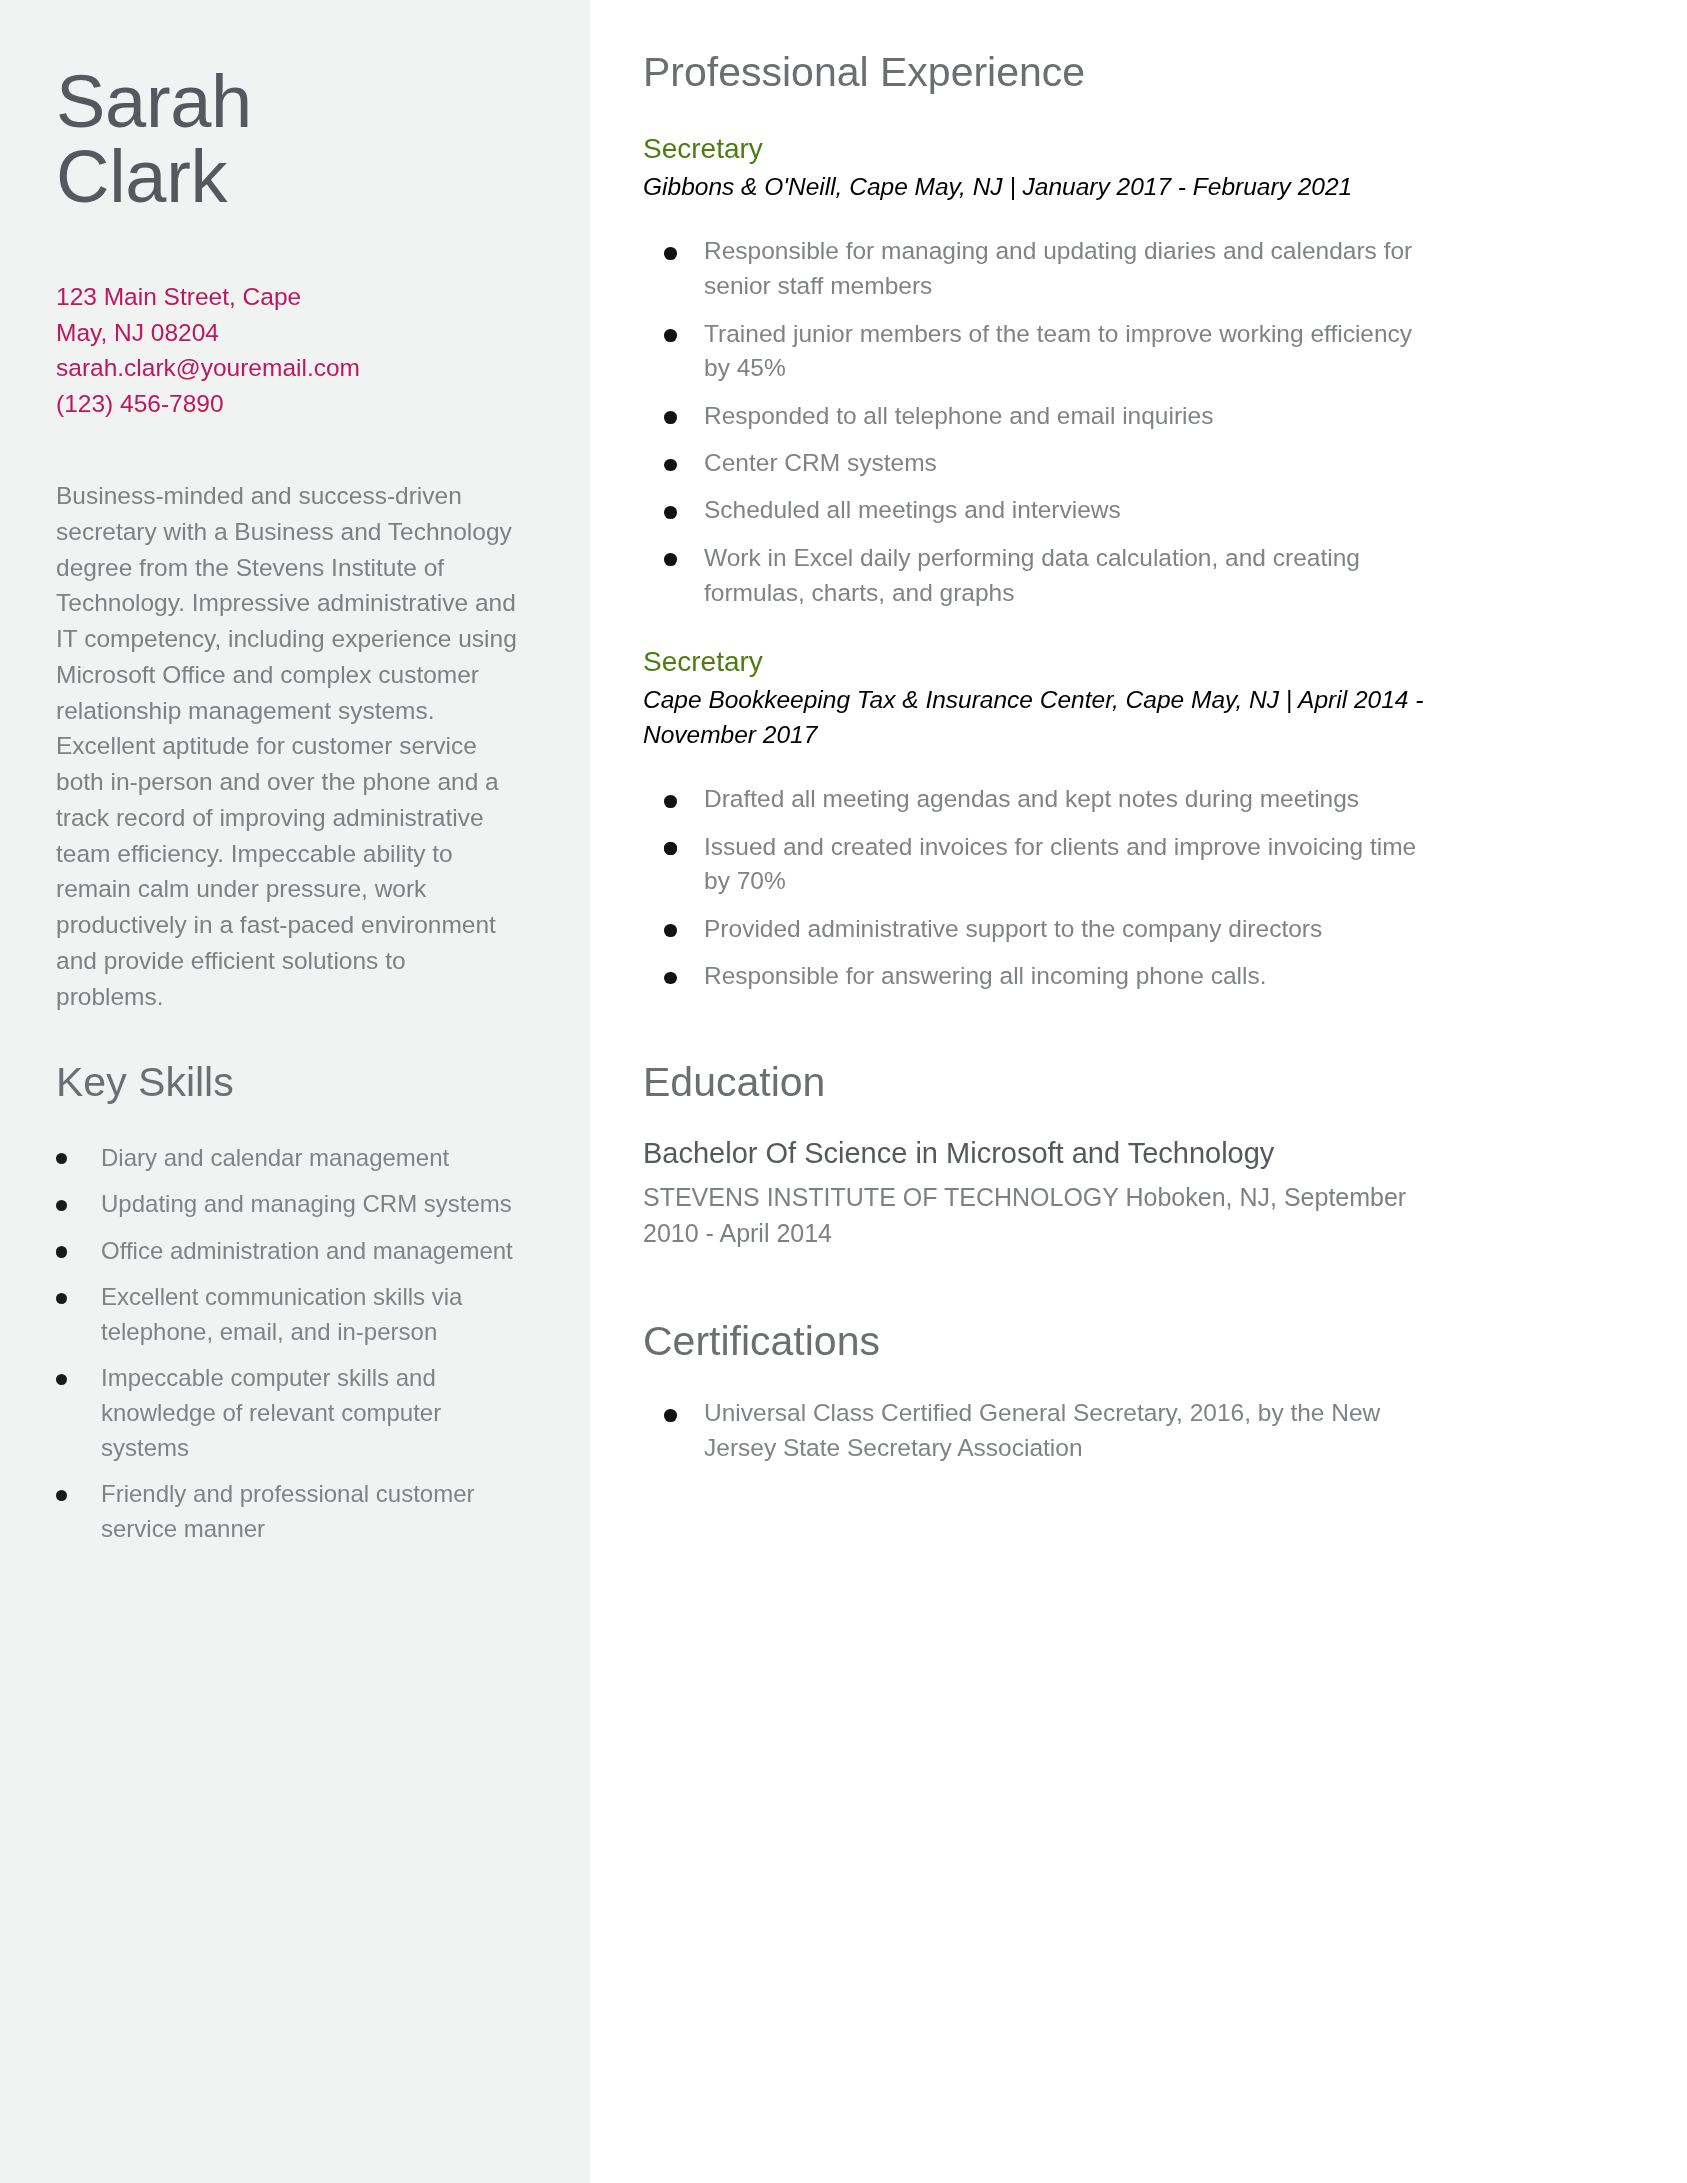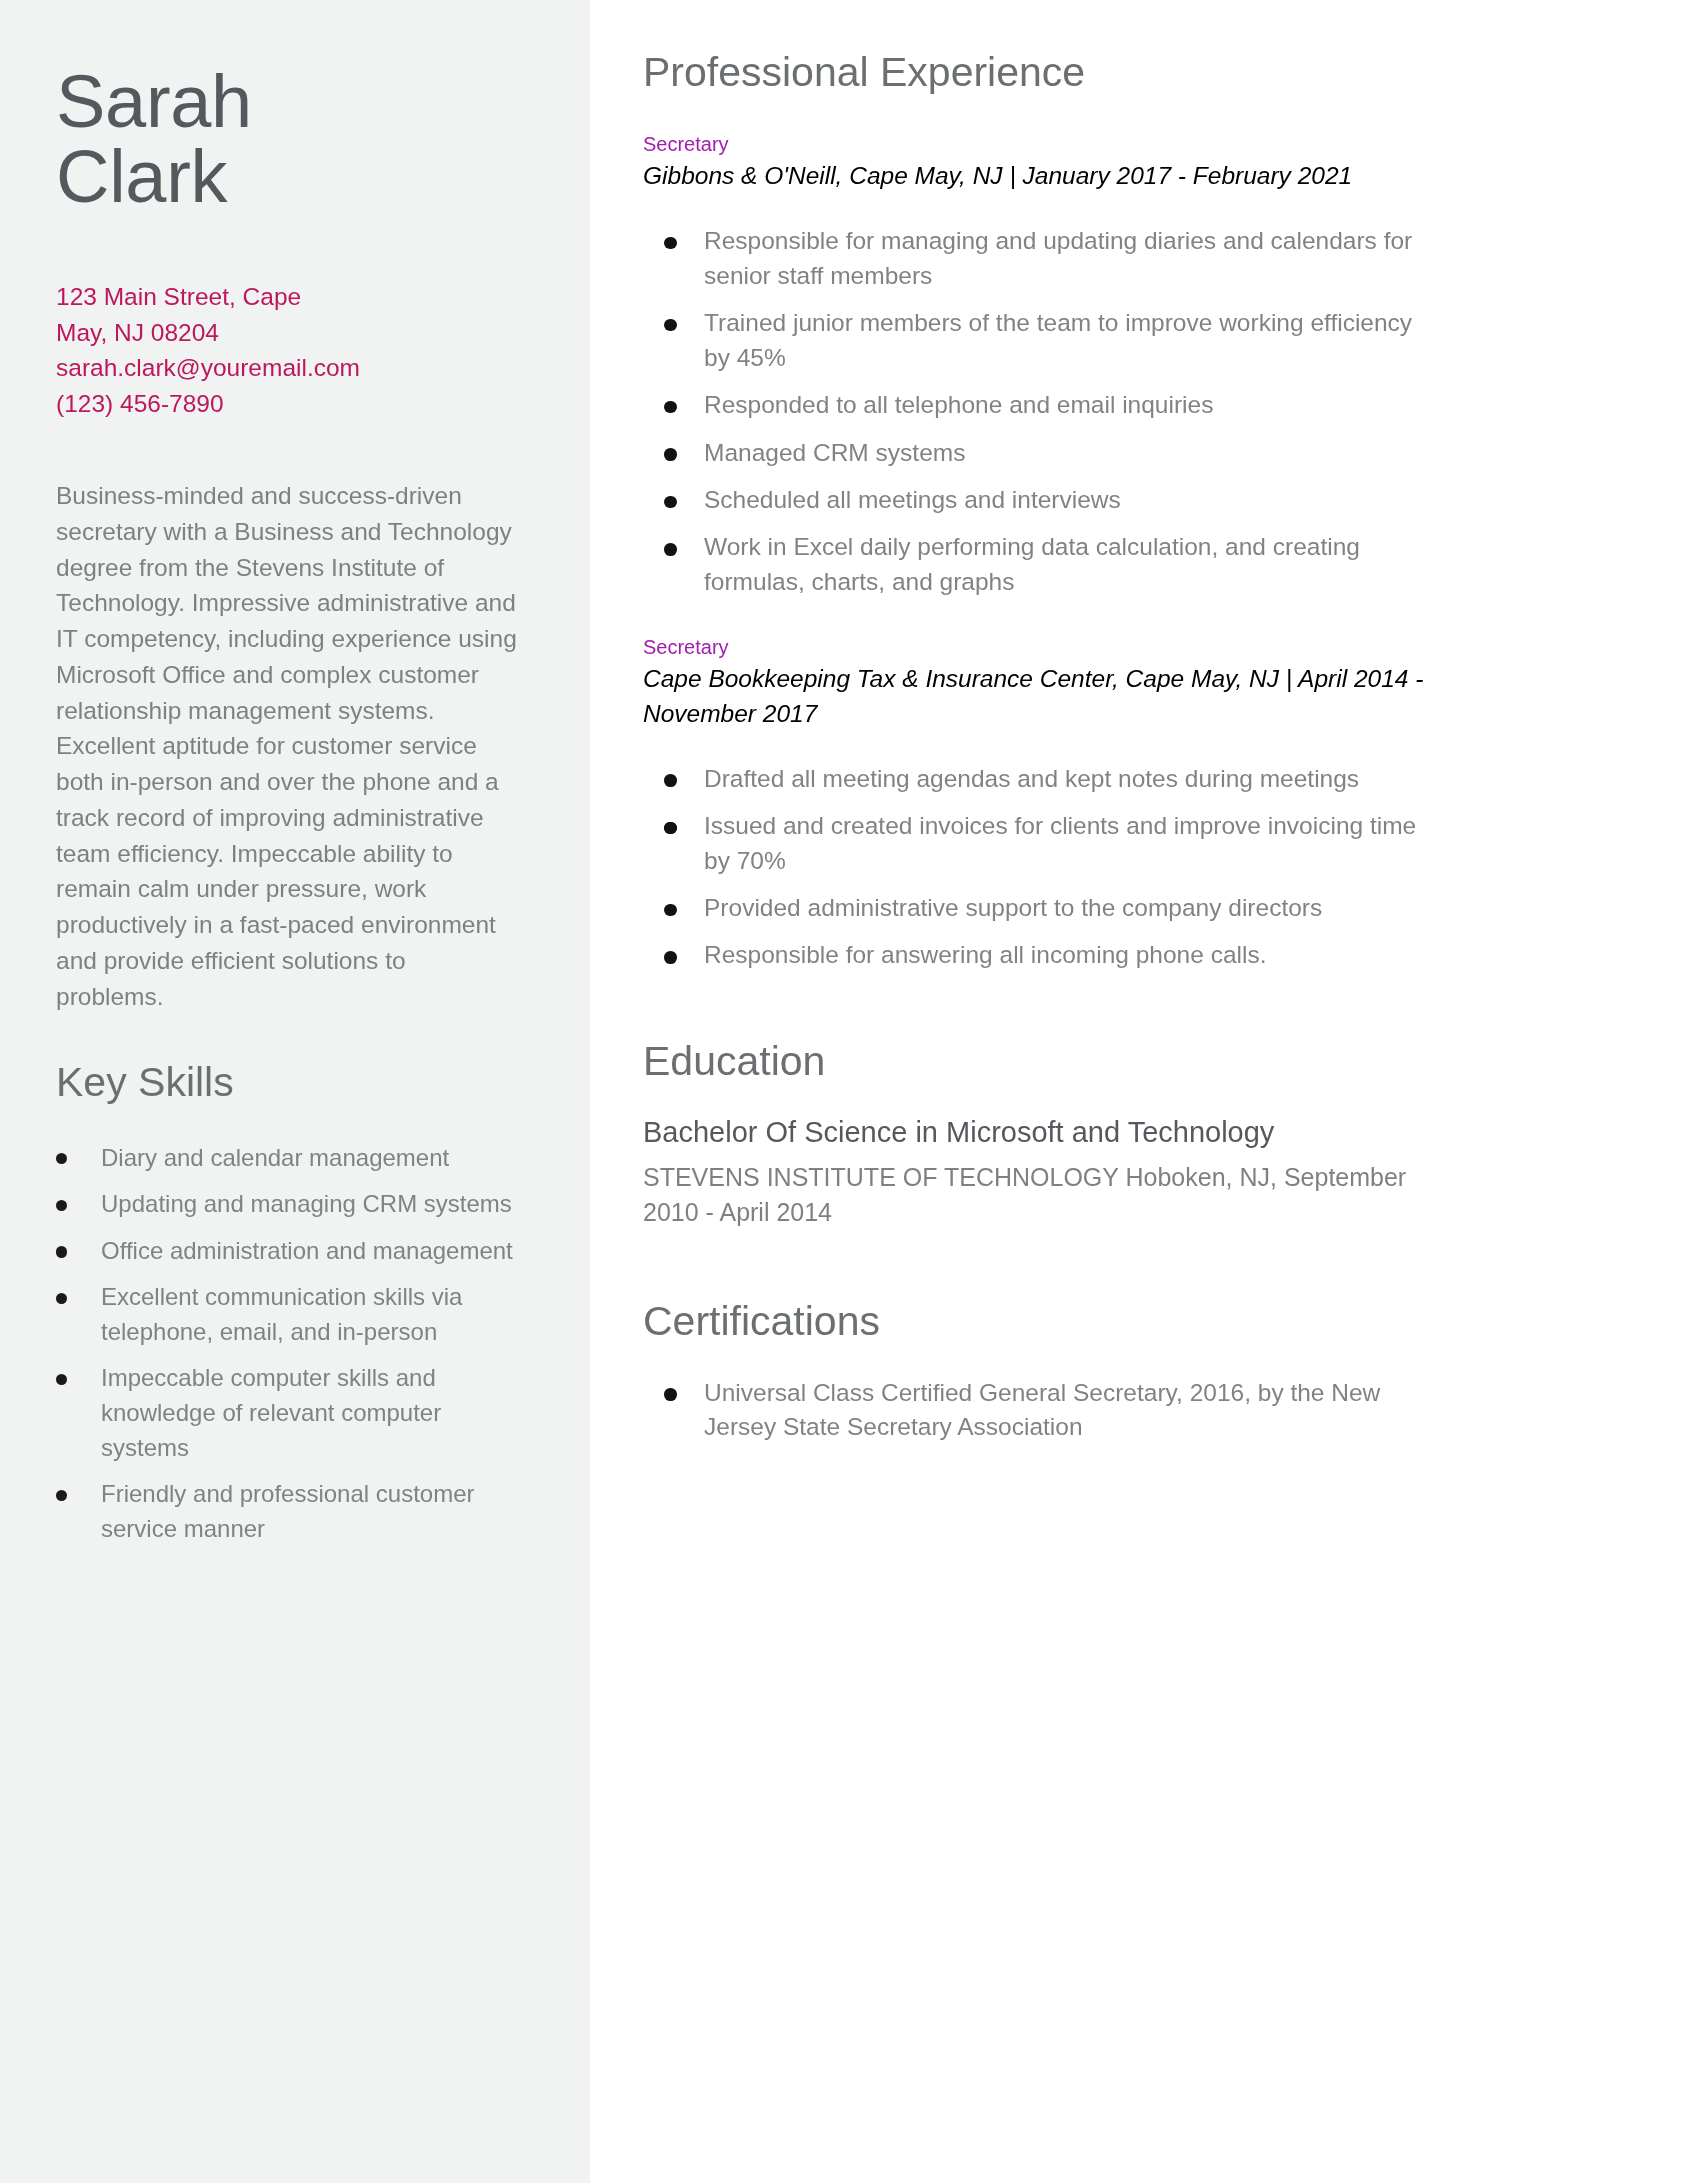--- a/index.html
+++ b/index.html
@@ -97,23 +97,23 @@
 
   .section-heading {
     font-size:41px;
     font-weight:400;
     color:#6c6f72;
     line-height:1.2;
   }
 
   .job { margin-top:34px; }
   .job-title {
-    font-size:20px;
-    font-weight:400;
-    color:#a21caf;
+    font-size:28px;
+    font-weight:400;
+    color:#4d7c0f;
     line-height:1.3;
   }
   .job-meta {
     font-size:24.5px;
     font-style:italic;
     color:#000000;
     line-height:1.42;
     margin-top:2px;
     max-width:880px;
   }
@@ -227,21 +227,21 @@
         <li>
           <span class="dot"></span>
           <span>Trained junior members of the team to improve working efficiency by 45%</span>
         </li>
         <li>
           <span class="dot"></span>
           <span>Responded to all telephone and email inquiries</span>
         </li>
         <li>
           <span class="dot"></span>
-          <span>Managed CRM systems</span>
+          <span>Center CRM systems</span>
         </li>
         <li>
           <span class="dot"></span>
           <span>Scheduled all meetings and interviews</span>
         </li>
         <li>
           <span class="dot"></span>
           <span>Work in Excel daily performing data calculation, and creating formulas, charts, and graphs</span>
         </li>
       </ul>

